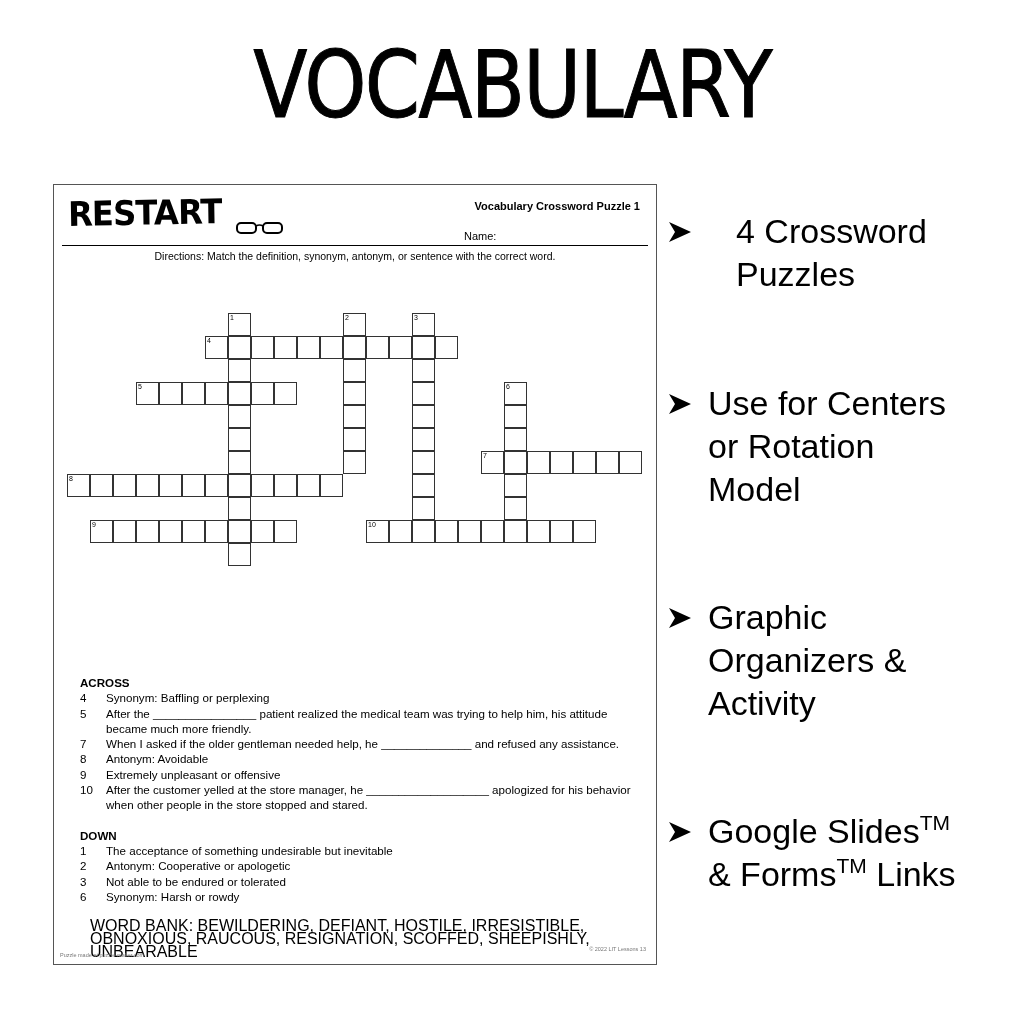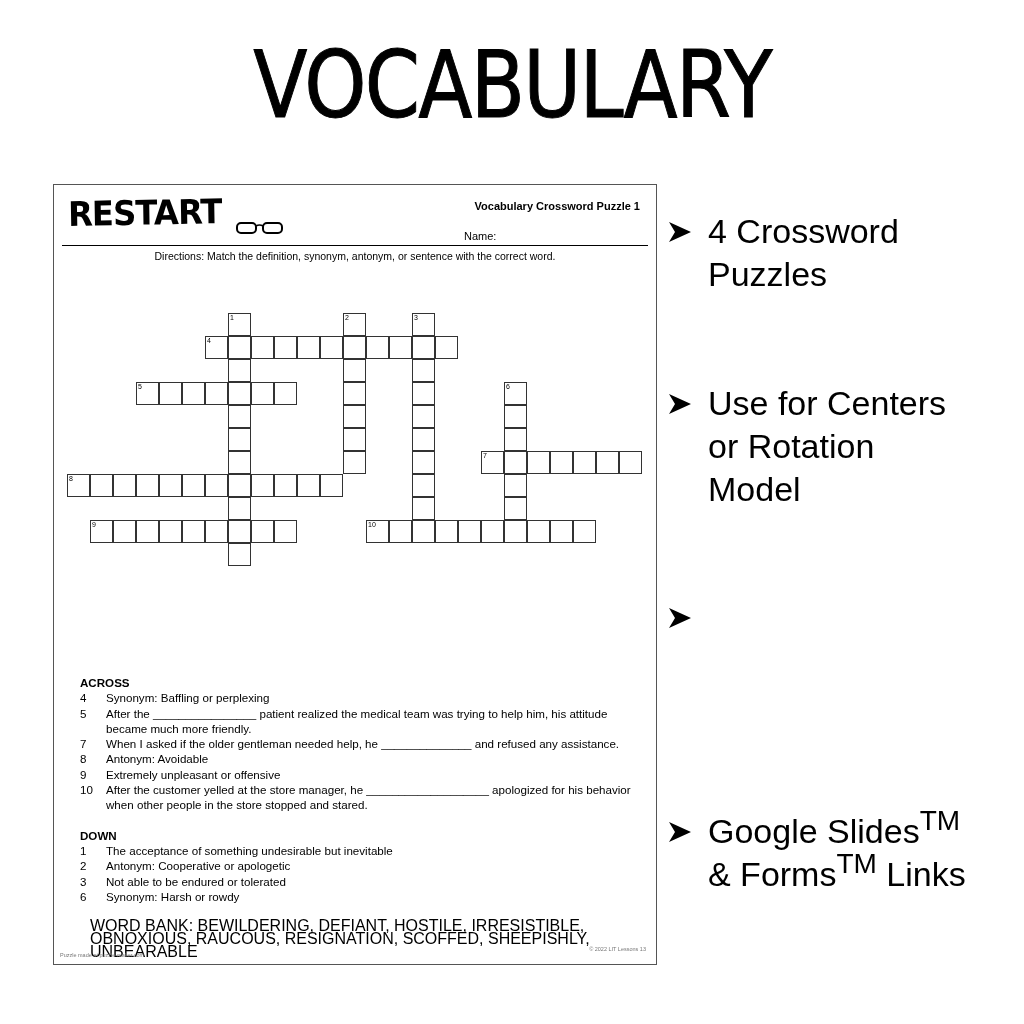--- a/index.html
+++ b/index.html
@@ -21,21 +21,21 @@
   .clue .n { width:26px; flex:none; }
   .clue .t { flex:1; }
   .down-block { margin-top:15px; }
   .wordbank { margin-top:15px; text-align:left; font-size:16px; line-height:13px; padding:0 10px; }
   .footer-left { position:absolute; left:6px; bottom:6px; font-size:5.5px; color:#777; }
   .footer-right { position:absolute; right:10px; bottom:12px; font-size:5.5px; color:#777; }
   .features { position:absolute; left:668px; top:210px; width:340px; }
   .feature { position:absolute; left:0; display:flex; font-size:34px; line-height:43px; }
   .feature .arrow { width:40px; flex:none; display:flex; align-items:center; height:43px; }
   .feature .txt { flex:1; }
-  sup.tm { font-size:28px; vertical-align:13px; line-height:0; }
+  sup.tm { font-size:21px; vertical-align:13px; line-height:0; }
 </style>
 </head>
 <body>
 
 <div class="main-title">VOCABULARY</div>
 
 <div class="sheet">
   <div class="brand">RESTART</div>
   <svg class="glasses" viewBox="0 0 50 16">
     <rect x="2" y="4" width="19" height="10" rx="4" fill="none" stroke="#000" stroke-width="2"></rect>
@@ -202,21 +202,21 @@
         </div>
     </div>
     <div class="wordbank">WORD BANK: BEWILDERING, DEFIANT, HOSTILE, IRRESISTIBLE, OBNOXIOUS, RAUCOUS, RESIGNATION, SCOFFED, SHEEPISHLY, UNBEARABLE</div>
   </div>
 
   <div class="footer-left">Puzzle made at puzzle-maker.com</div>
   <div class="footer-right">© 2022 LIT Lessons    13</div>
 </div>
 
 <div class="features" id="features">
-    <div class="feature" style="top: 0px;">
+    <div class="feature" style="top: 0px; gap: 28px;">
       <span class="arrow">
         <svg width="24" height="22" viewBox="0 0 24 22">
           <path d="M1 1 L23 11 L1 21 L7 11 Z" fill="#000"></path>
         </svg>
       </span>
       <div class="txt">
         <div>4 Crossword</div>
         <div>Puzzles</div>
       </div>
     </div>
@@ -231,20 +231,25 @@
         <div>or Rotation</div>
         <div>Model</div>
       </div>
     </div>
     <div class="feature" style="top: 386px;">
       <span class="arrow">
         <svg width="24" height="22" viewBox="0 0 24 22">
           <path d="M1 1 L23 11 L1 21 L7 11 Z" fill="#000"></path>
         </svg>
       </span>
+      <div class="txt">
+        <div>Graphic</div>
+        <div>Organizers &amp;</div>
+        <div>Activity</div>
+      </div>
     </div>
     <div class="feature" style="top: 600px;">
       <span class="arrow">
         <svg width="24" height="22" viewBox="0 0 24 22">
           <path d="M1 1 L23 11 L1 21 L7 11 Z" fill="#000"></path>
         </svg>
       </span>
       <div class="txt">
         <div>Google Slides<sup class="tm">TM</sup></div>
         <div>&amp; Forms<sup class="tm">TM</sup> Links</div>

